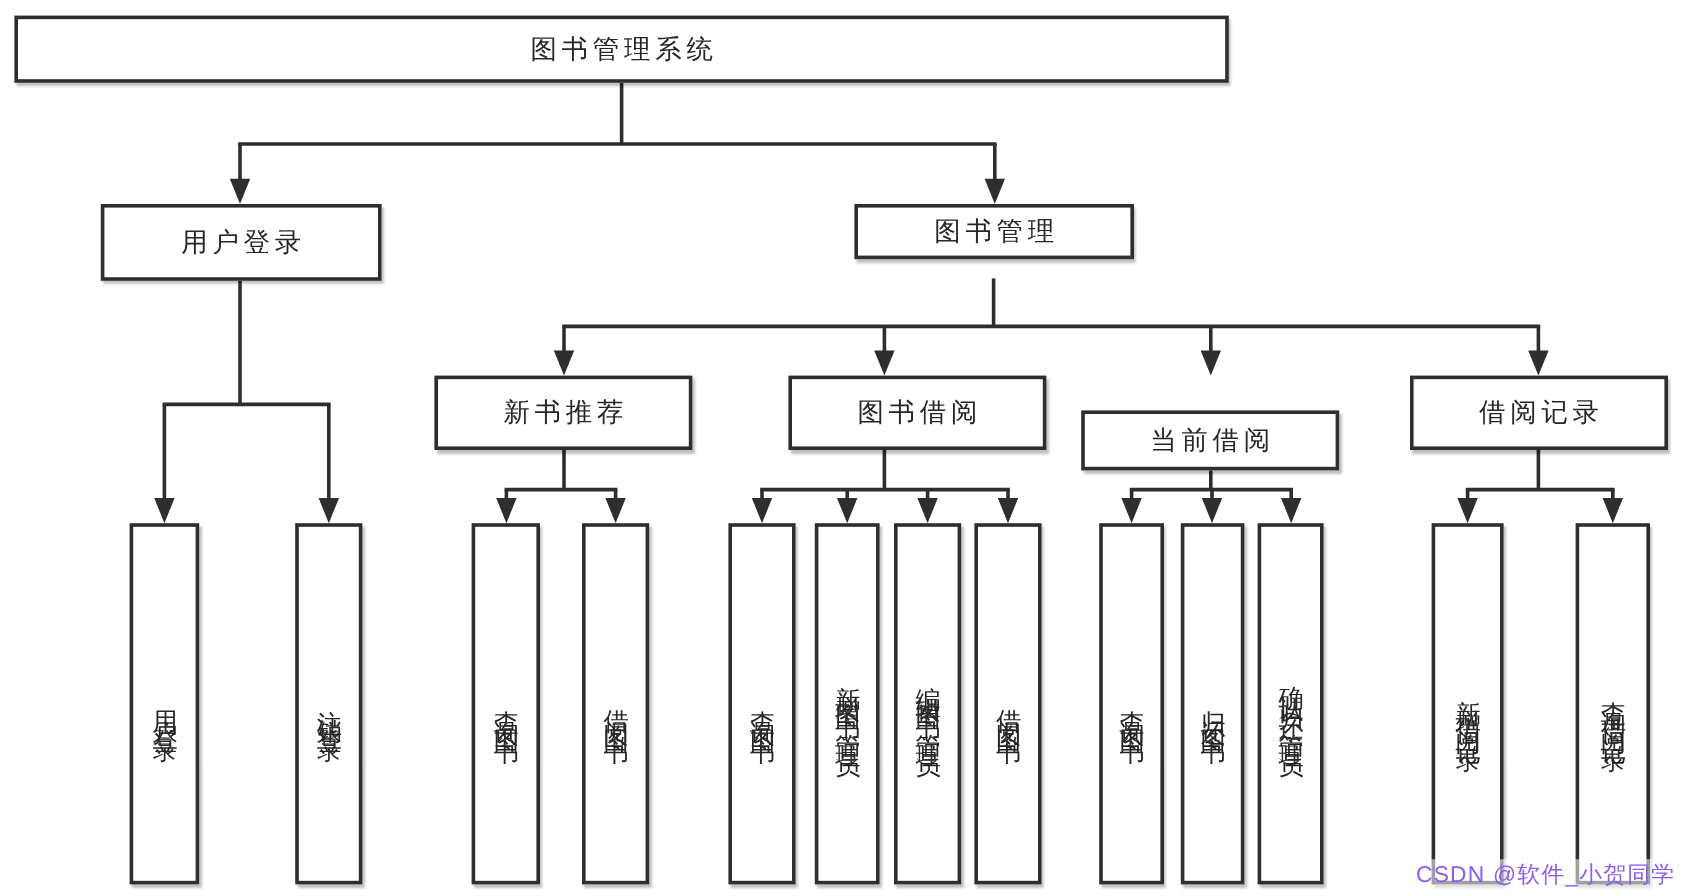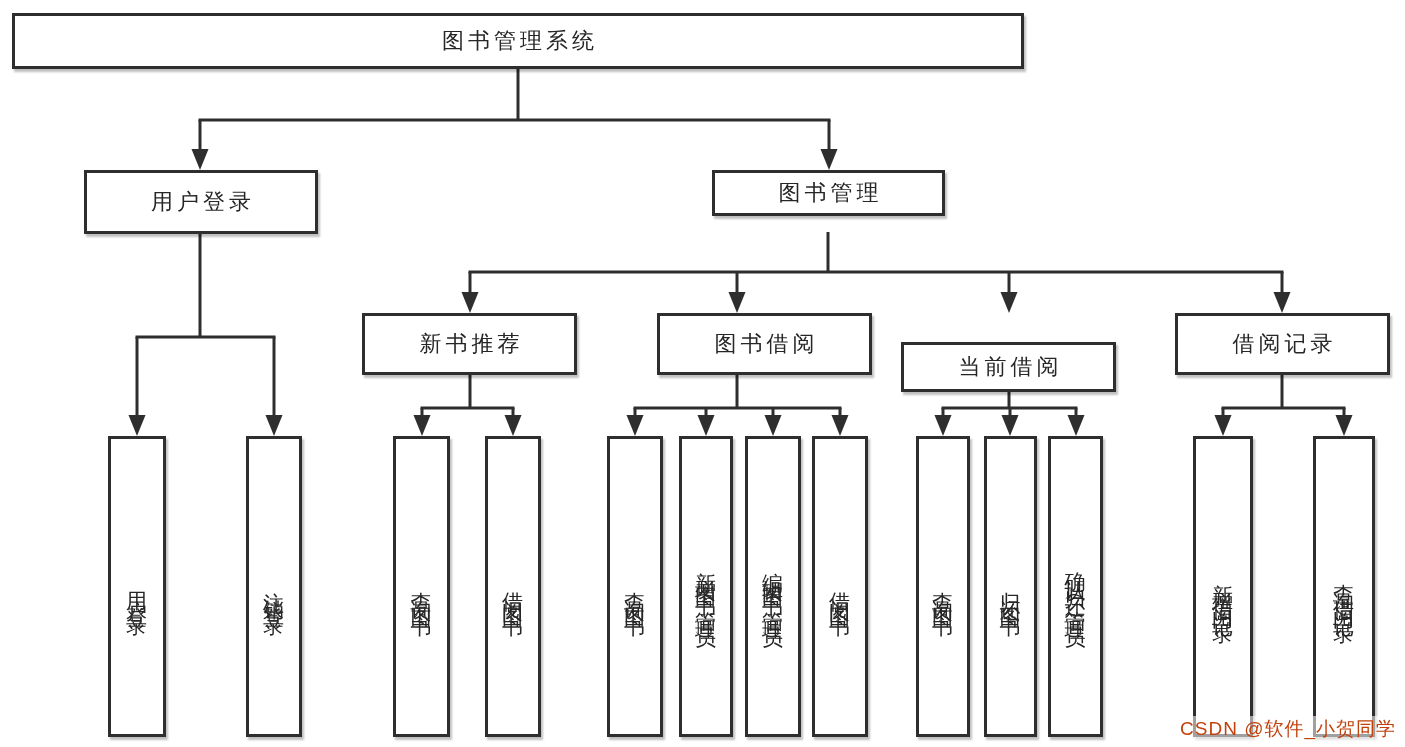--- a/index.html
+++ b/index.html
@@ -45,21 +45,21 @@
     margin-bottom: -8px;
     white-space: nowrap;
   }
   .watermark {
     position: absolute;
     right: 6px;
     bottom: 5px;
     z-index: 5;
     font-size: 19px;
     letter-spacing: 1px;
-    color: #c2410c;
+    color: #8b5cf6;
     background: rgba(255,255,255,0.55);
     padding: 0 3px;
   }
 </style>
 </head>
 <body>
 
 <div id="canvas">
 
   <svg id="connectors" width="1405" height="747" viewBox="0 0 1405 747" xmlns="http://www.w3.org/2000/svg">

